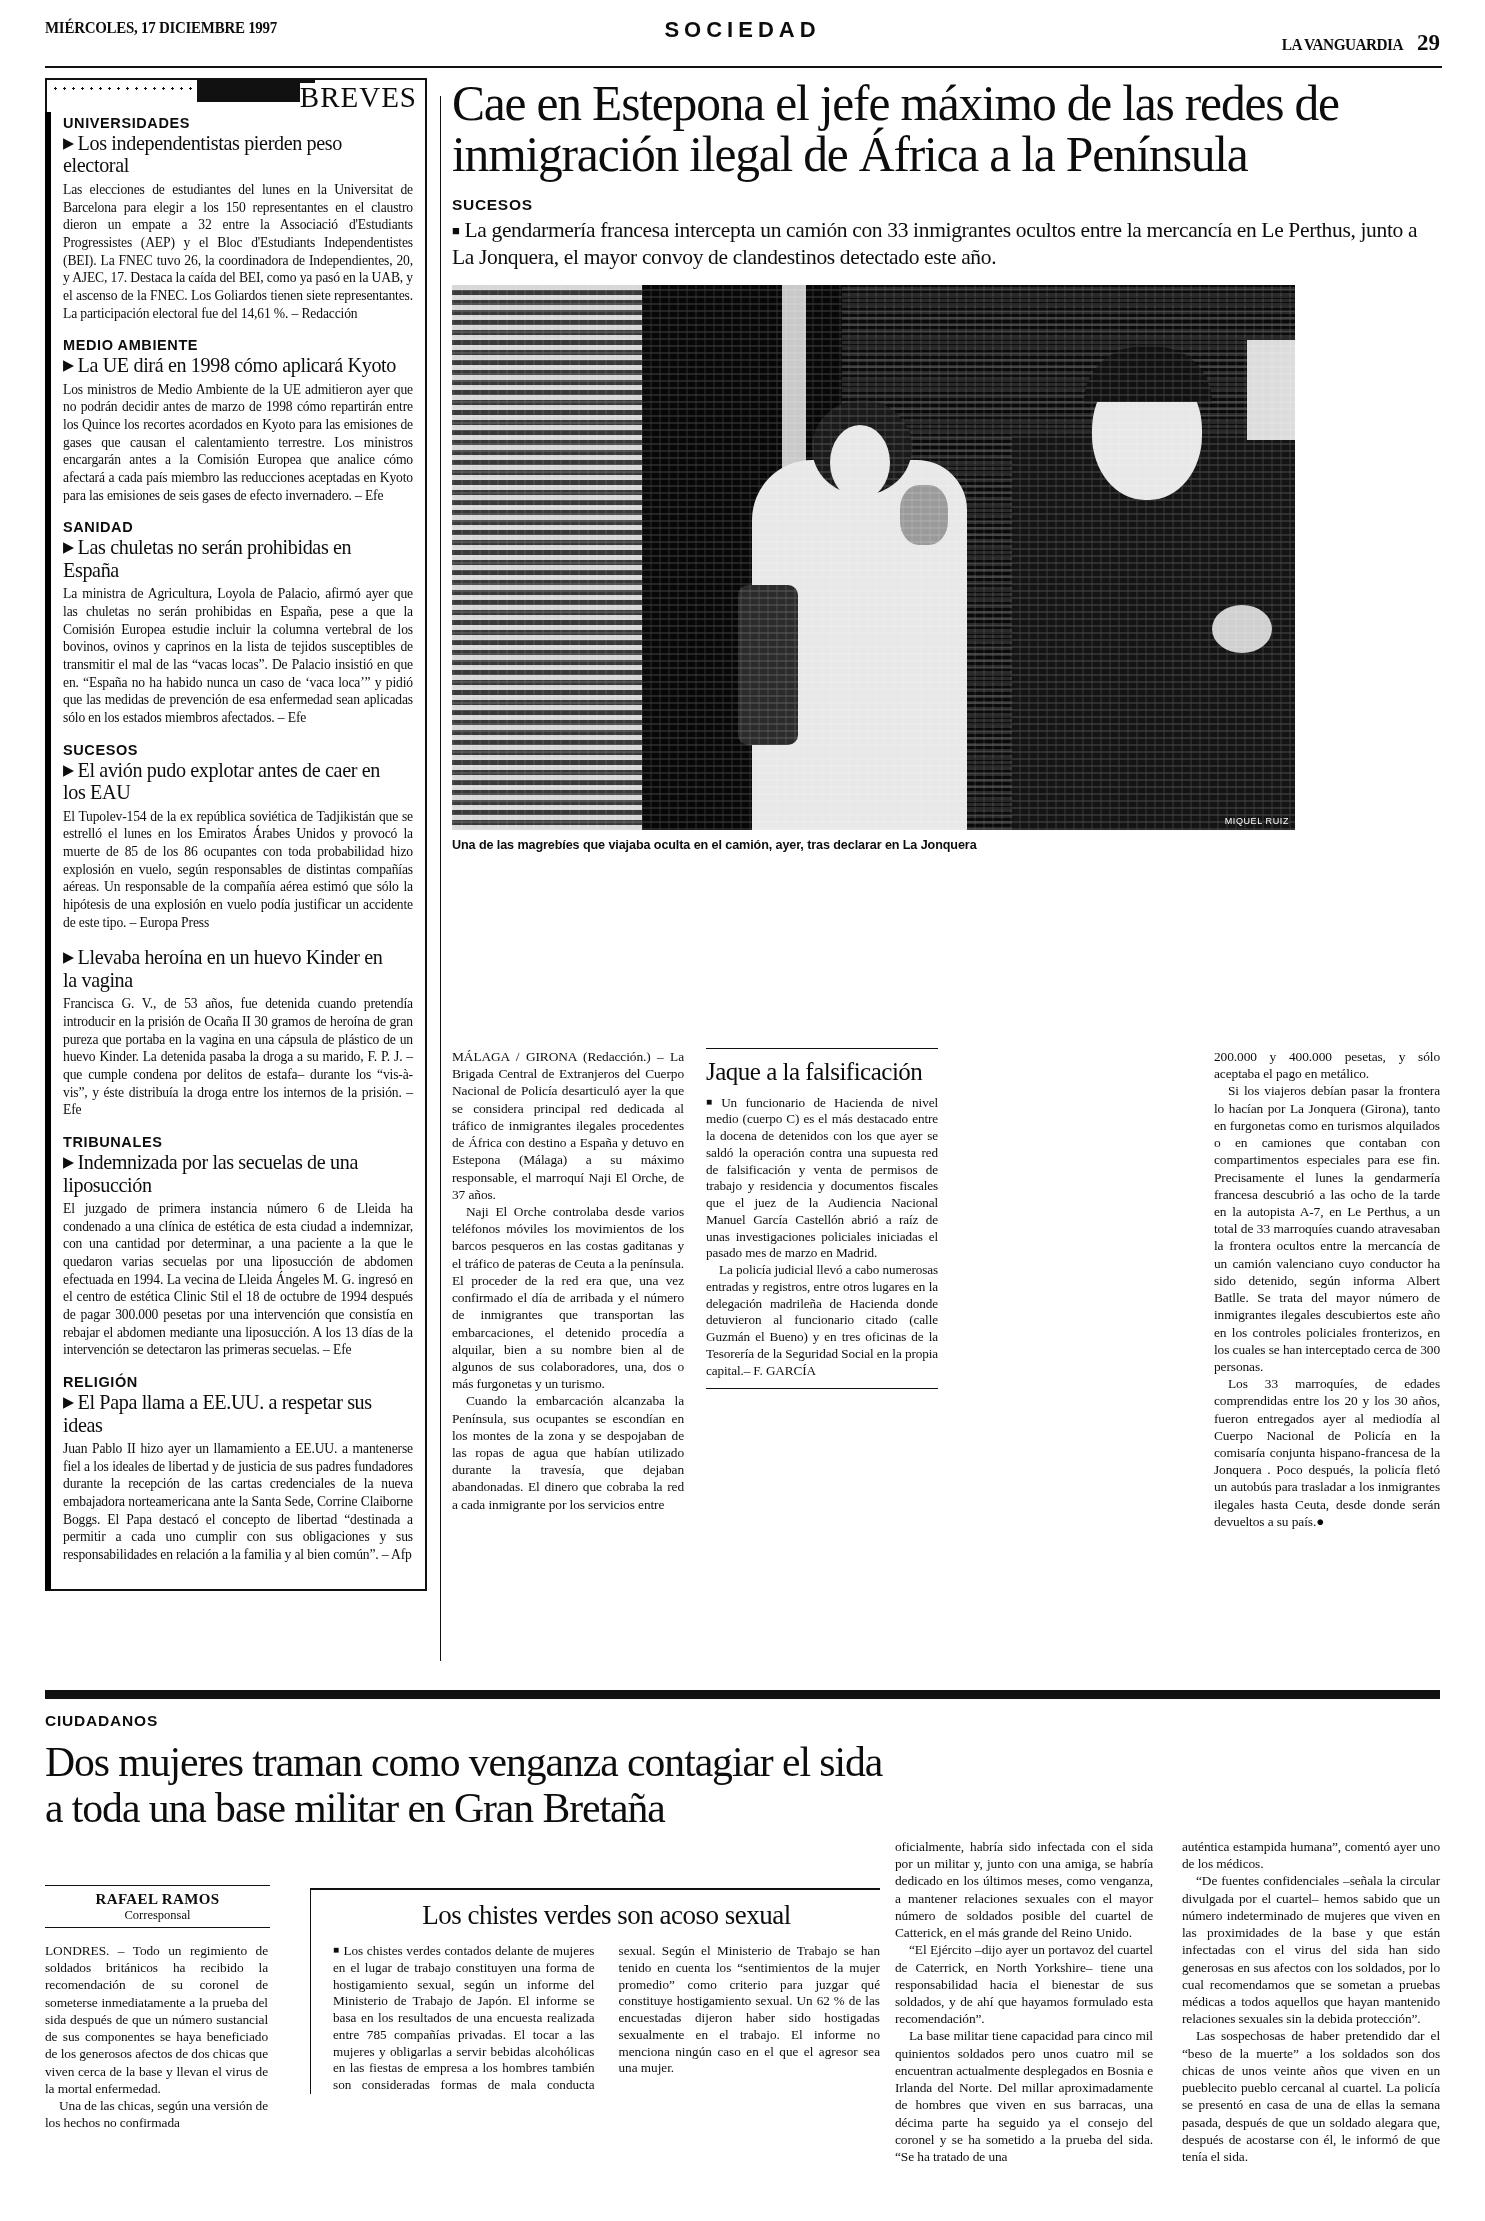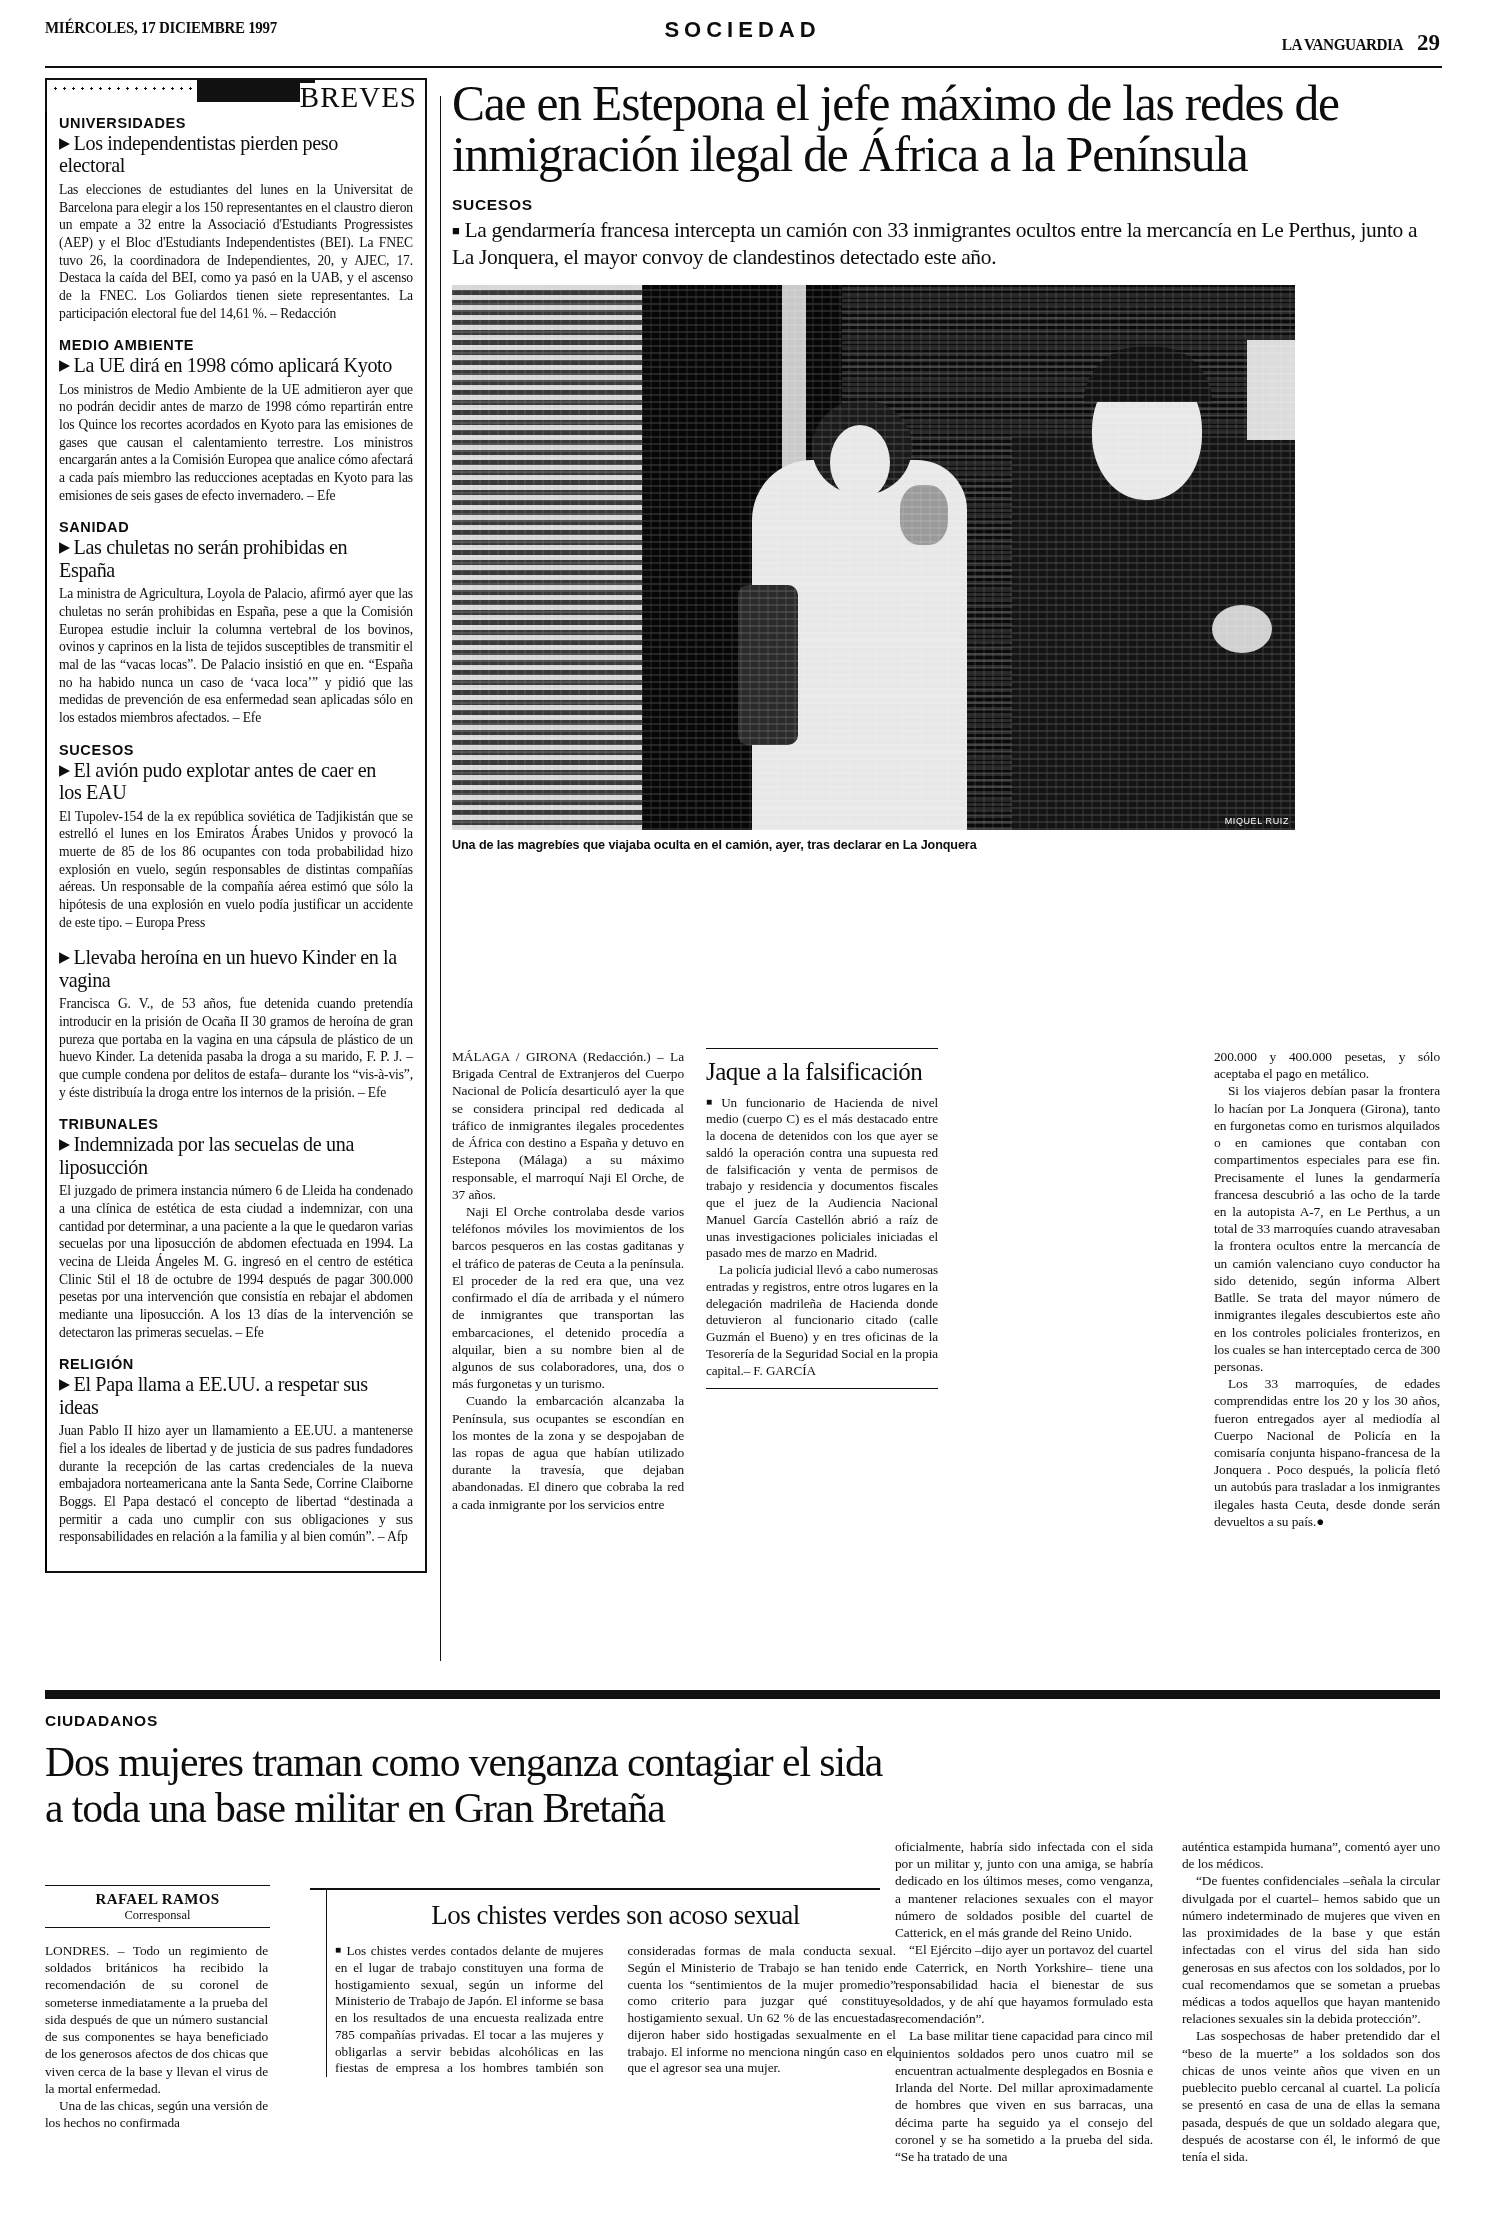--- a/index.html
+++ b/index.html
@@ -75,21 +75,21 @@
   .breves-black{
     position:absolute;left:150px;top:0;width:118px;height:22px;background:#111;
   }
   .breves-word{
     position:absolute;right:8px;top:3px;
     font-family:"Liberation Serif", serif;
     font-size:29px;letter-spacing:1px;line-height:1;
     background:#fff;padding-left:0;
   }
   .breves-inner{
-    border-left:2px solid #000000;border-right:2px solid #111;border-bottom:2px solid #111;
+    border-left:6px solid #000000;border-right:2px solid #111;border-bottom:2px solid #111;
     padding:3px 12px 10px 12px;box-sizing:border-box;
   }
 
   
   .vrule{position:absolute;background:#111;width:1px;}
 
   .lead-story{position:absolute;left:452px;top:78px;width:988px;}
   .lead-hl{
     font-family:"Liberation Serif", serif;
     font-size:50px;line-height:1.02;font-weight:400;
@@ -162,21 +162,21 @@
     position:absolute;font-size:13.4px;line-height:1.285;text-align:justify;hyphens:auto;letter-spacing:-0.1px;
   }
   .bot-col p{margin:0;text-indent:14px;}
   .bot-col p.first{text-indent:0;}
   .bc1{left:45px;top:1942px;width:223px;}
   .bc2{left:895px;top:1838px;width:258px;}
   .bc3{left:1182px;top:1838px;width:258px;}
 
   .chistes-box{
     position:absolute;left:310px;top:1888px;width:570px;
-    border-left:1.6px solid #111;padding-left:8px;box-sizing:border-box;margin-left:16px;
+    border-left:1.6px solid #111;padding-left:22px;box-sizing:border-box;
   }
   .chistes-top{position:absolute;left:310px;top:1888px;width:570px;height:2px;background:#111;}
   .chistes-hl{
     font-family:"Liberation Serif", serif;font-size:27px;text-align:center;
     font-weight:400;letter-spacing:-0.5px;margin:12px 0 12px 0;
   }
   .chistes-cols{column-count:2;column-gap:24px;font-size:13.2px;line-height:1.27;text-align:justify;hyphens:auto;}
   .chistes-cols p{margin:0;text-indent:13px;}
   .chistes-cols p.first{text-indent:0;}
 

